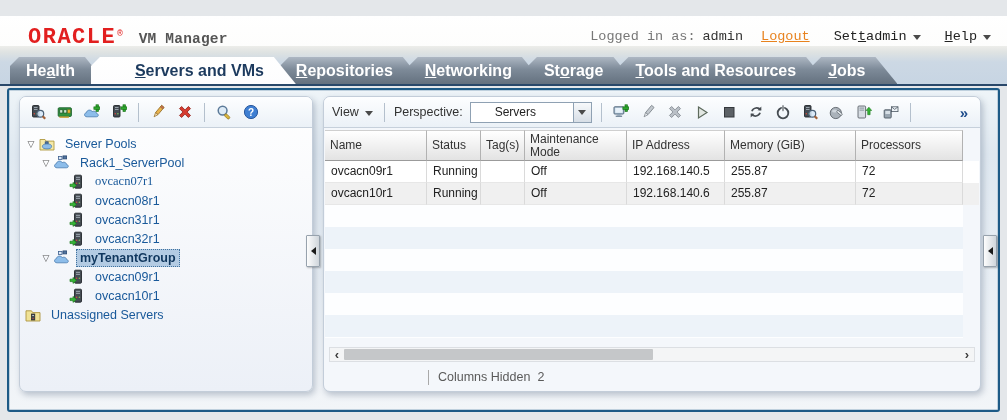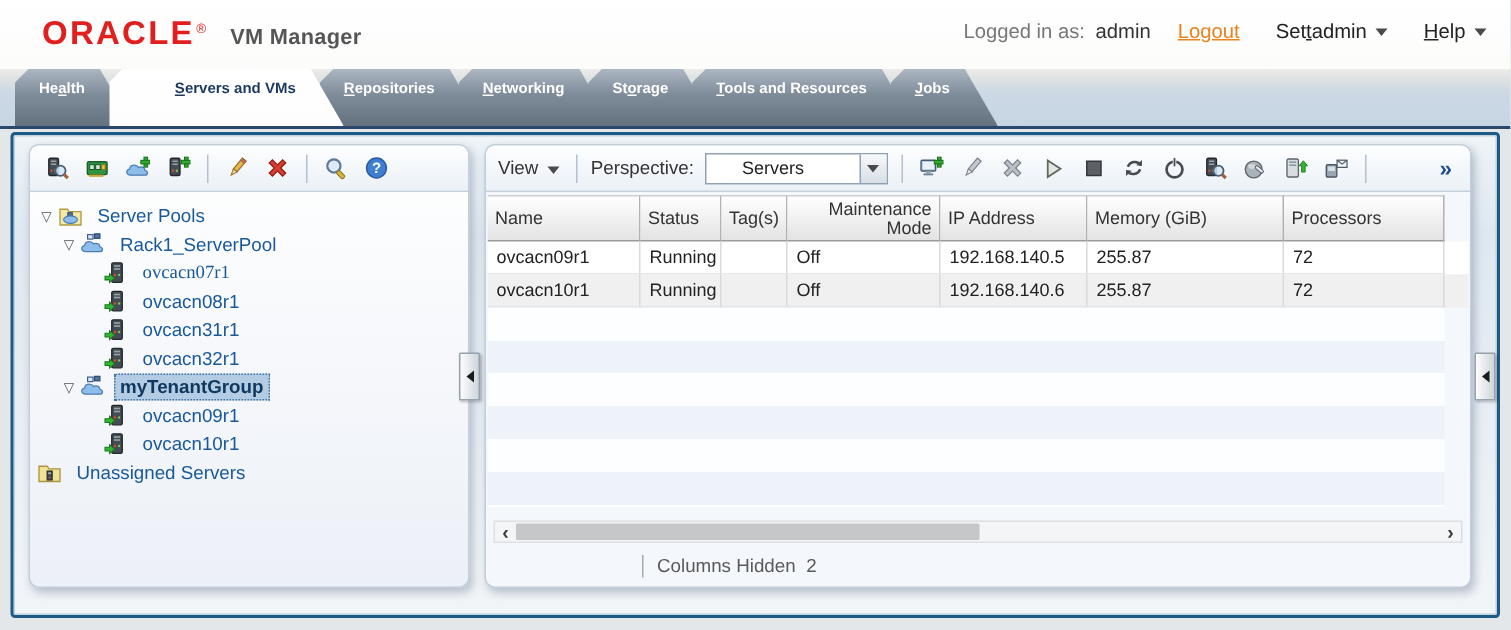--- a/index.html
+++ b/index.html
@@ -2,39 +2,39 @@
 <html style="--oracle-red: #e21f1f; --logout-orange: #e8821e; --frame-border: #1d5a86; --tab-active-text: #1c3a5e; --tree-text: #19599a; --selection-bg: #b3cbe3; --table-alt-row: #f0f0f0;"><head>
 <meta charset="utf-8">
 <style>
   html,body{margin:0;padding:0;}
   body{
     width:1007px;height:420px;position:relative;overflow:hidden;
     font-family:"Liberation Sans", sans-serif;
     background:#e4e7ea;
   }
   
-  .page-header{position:absolute;left:0;top:0;width:100%;height:46px;
-    background:linear-gradient(#ffffff,#fcfcfb);}
+  .page-header{position:absolute;left:0;top:16px;width:100%;height:46px;
+    background:linear-gradient(#ffffff,#fcfcfb);font-family:Liberation Mono, monospace;}
   .brand{position:absolute;left:28px;top:9px;display:flex;align-items:baseline;}
   .oracle-logo{color:var(--oracle-red,#e21f1f);font-weight:bold;font-size:22px;letter-spacing:1.5px;}
   .oracle-mark{color:var(--oracle-red,#e21f1f);font-size:9px;vertical-align:top;position:relative;top:-7px;margin-left:1px;}
   .product-name{color:#555;font-weight:bold;font-size:14.5px;margin-left:16px;letter-spacing:.2px;}
   .header-right{position:absolute;right:16px;top:13px;display:flex;align-items:center;font-size:13.5px;color:#777;}
   .header-right .user{color:#333;margin-left:7px;}
   .logout{color:var(--logout-orange,#e8821e);text-decoration:underline;margin-left:18px;cursor:pointer;}
   .menu-link{color:#222;margin-left:24px;display:flex;align-items:center;cursor:pointer;}
   .menu-link .mn{text-decoration:underline;}
   .caret{width:0;height:0;border-left:4px solid transparent;border-right:4px solid transparent;border-top:5px solid #4a4a4a;margin-left:6px;margin-top:2px;}
   
   .tab-strip{position:absolute;left:0;top:46px;width:100%;height:40px;box-sizing:border-box;
     background:linear-gradient(180deg,#ededea 0px,#dfe3e2 6px,#ccd8e4 16px,#c7d5e3 100%);
     border-bottom:2px solid #29486a;
     display:flex;align-items:flex-end;padding-left:10px;}
-  .tab{height:38px;line-height:27px;padding:0 32px 0 16px;margin-right:-16px;position:relative;
-    font-size:10px;font-weight:bold;color:#fff;white-space:nowrap;cursor:pointer;
+  .tab{height:27px;line-height:27px;padding:0 32px 0 16px;margin-right:-16px;position:relative;
+    font-size:16px;font-weight:bold;color:#fff;white-space:nowrap;cursor:pointer;
     background:linear-gradient(180deg,#adb7c3 0%,#7e8b99 45%,#64717f 100%);
     clip-path:polygon(0 100%, 0 9px, 9px 0, calc(100% - 22px) 0, 100% 100%);}
   .tab.active{background:linear-gradient(#ffffff,#fdfdfe);color:var(--tab-active-text,#1c3a5e);z-index:60;}
   .tab .mn{text-decoration:underline;}
   
   .frame{position:absolute;left:7px;right:7px;top:88px;bottom:8px;
     border:2px solid var(--frame-border,#1d5a86);border-radius:3px;
     background:linear-gradient(180deg,#eef4f8 0%,#dfe8f0 20%,#e8eef4 60%,#f2f5f8 100%);
     box-shadow:inset 0 0 0 1px #bfd0dd;}
   .panel{position:absolute;background:linear-gradient(#ffffff,#ecf0f7);
@@ -59,21 +59,21 @@
   .tree-row{height:19px;display:flex;align-items:center;cursor:pointer;white-space:nowrap;}
   .arrow{width:14px;font-size:9px;color:#555;text-align:center;flex:none;}
   .ticon{width:17px;height:16px;margin:0 5px 0 1px;flex:none;}
   .tlabel{padding:1px 3px;border:1px dotted transparent;}
   .tree-row.selected .tlabel{background:var(--selection-bg,#b3cbe3);border:1px dotted #40729f;font-weight:bold;color:#10375e;}
   
   .table-wrap{position:absolute;left:1px;right:1px;top:33px;bottom:44px;overflow:hidden;}
   .thead{display:flex;height:31px;box-sizing:border-box;}
   .th{box-sizing:border-box;background:linear-gradient(#ffffff,#e3e3e3);
     border-top:1px solid #cfcfcf;border-right:1px solid #b2b2b2;border-bottom:1px solid #9b9b9b;
-    font-size:12px;color:#333;padding:1px 5px;display:flex;align-items:center;line-height:13px;overflow:hidden;text-align:right;}
+    font-size:12px;color:#333;padding:1px 5px;display:flex;align-items:center;line-height:13px;overflow:hidden;}
   .tr{display:flex;height:22px;}
   .tr.odd{background:#fff;} .tr.even{background:var(--table-alt-row,#f0f0f0);}
   .td{box-sizing:border-box;font-size:12px;color:#222;padding:0 6px;line-height:21px;
     border-right:1px solid #dadada;border-bottom:1px solid #e7e7e7;white-space:nowrap;overflow:hidden;}
   .table-empty{height:133px;width:638px;
     background:repeating-linear-gradient(180deg,#fdfeff 0 22px,#edf3f9 22px 44px);}
   
   .hscroll{position:absolute;left:5px;right:5px;bottom:29px;height:15px;display:flex;align-items:center;
     background:#f4f5f6;border:1px solid #dcdfe3;box-sizing:border-box;}
   .scroll-arrow{width:14px;text-align:center;font-size:13px;font-weight:bold;color:#3c3c3c;line-height:13px;cursor:pointer;}

